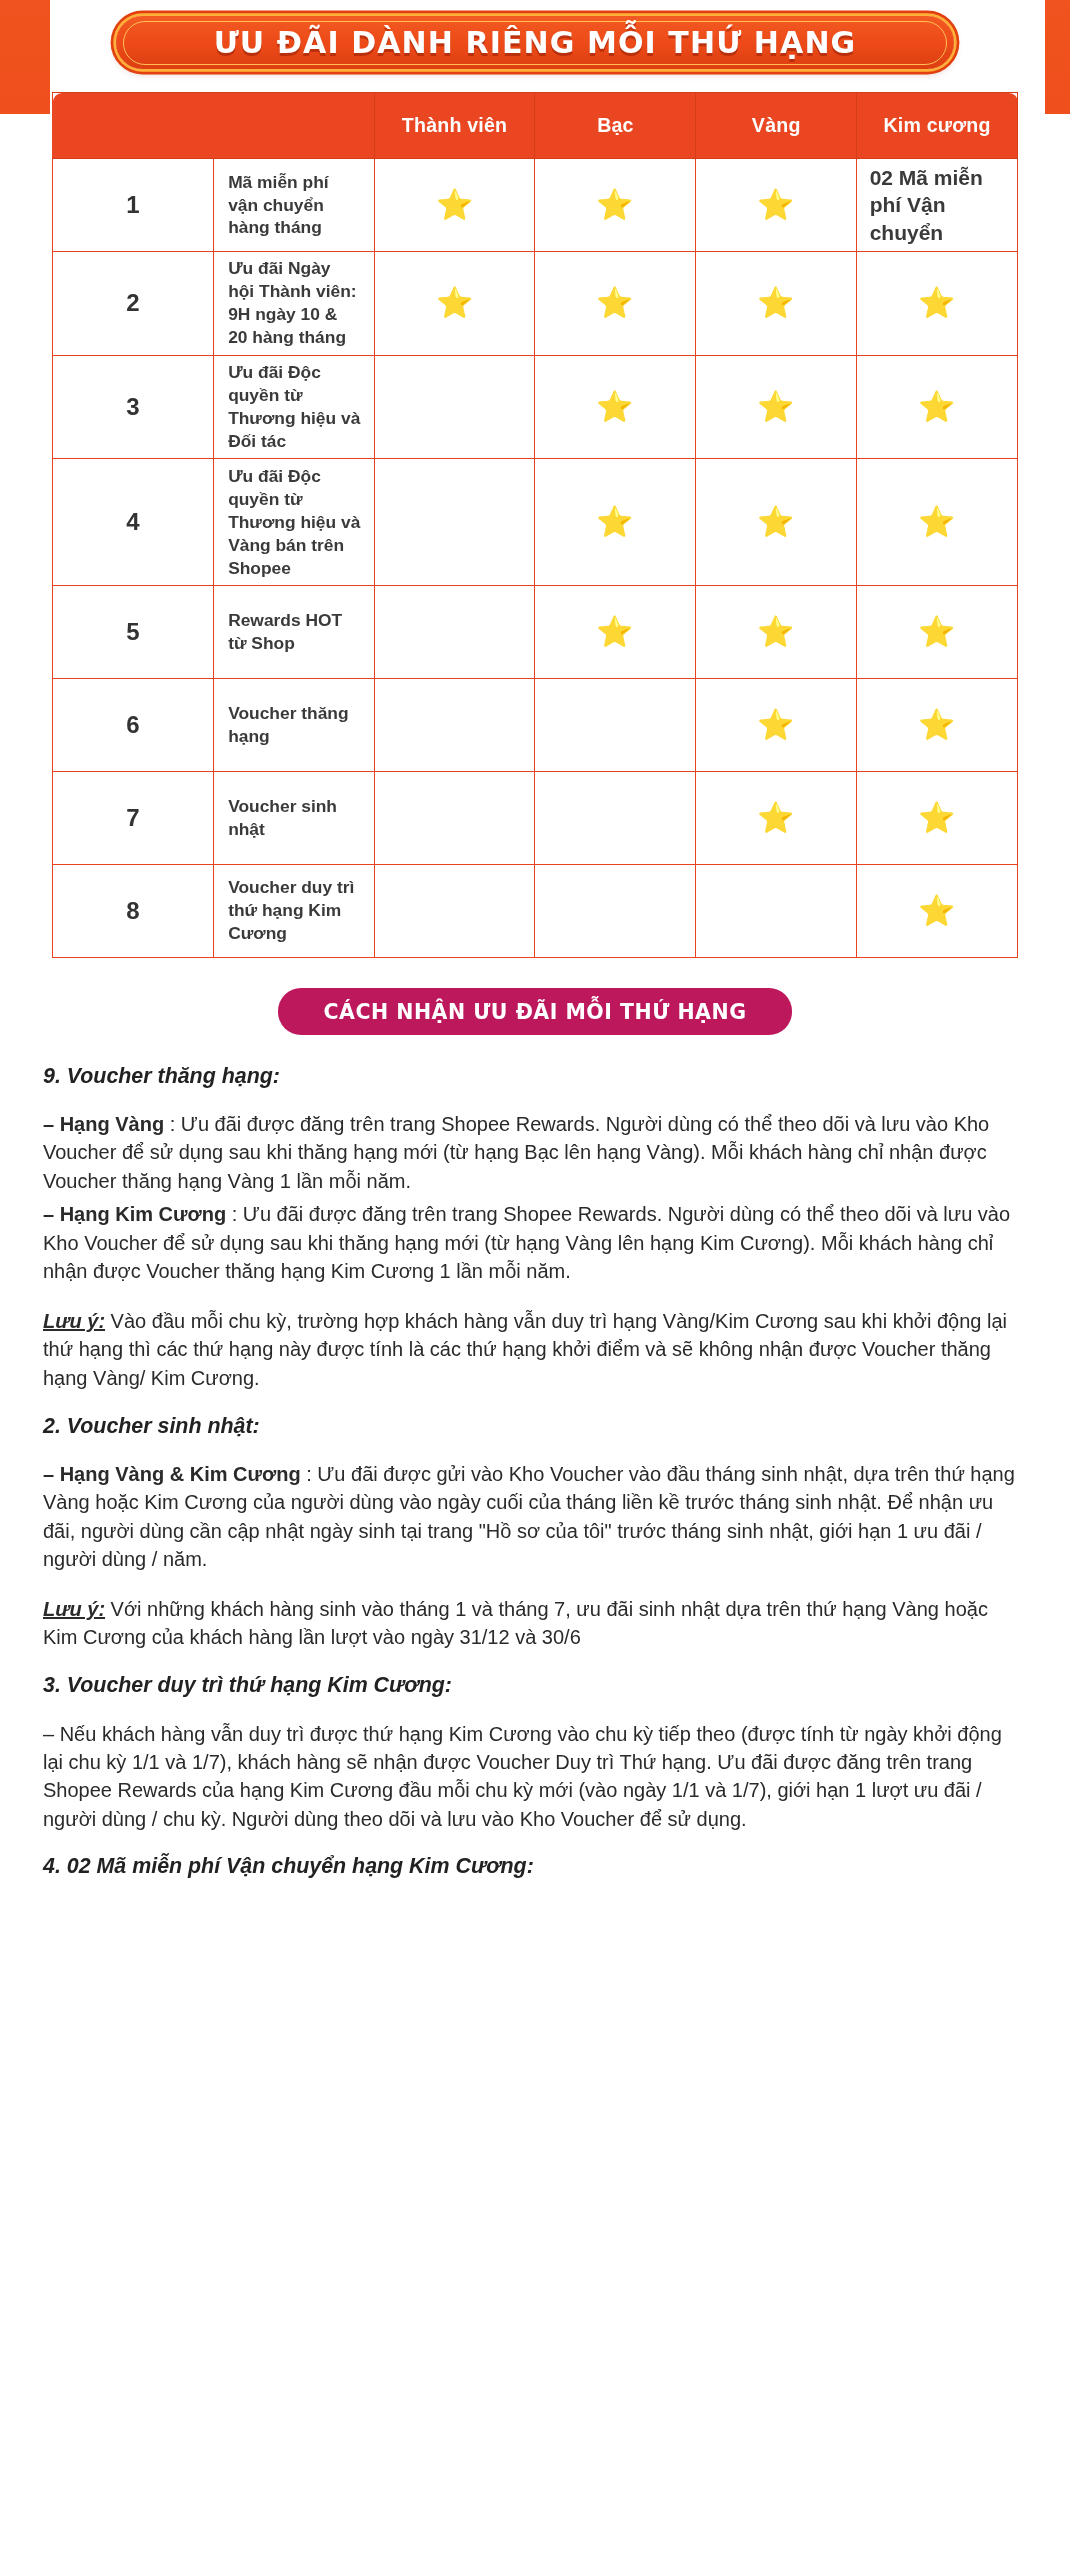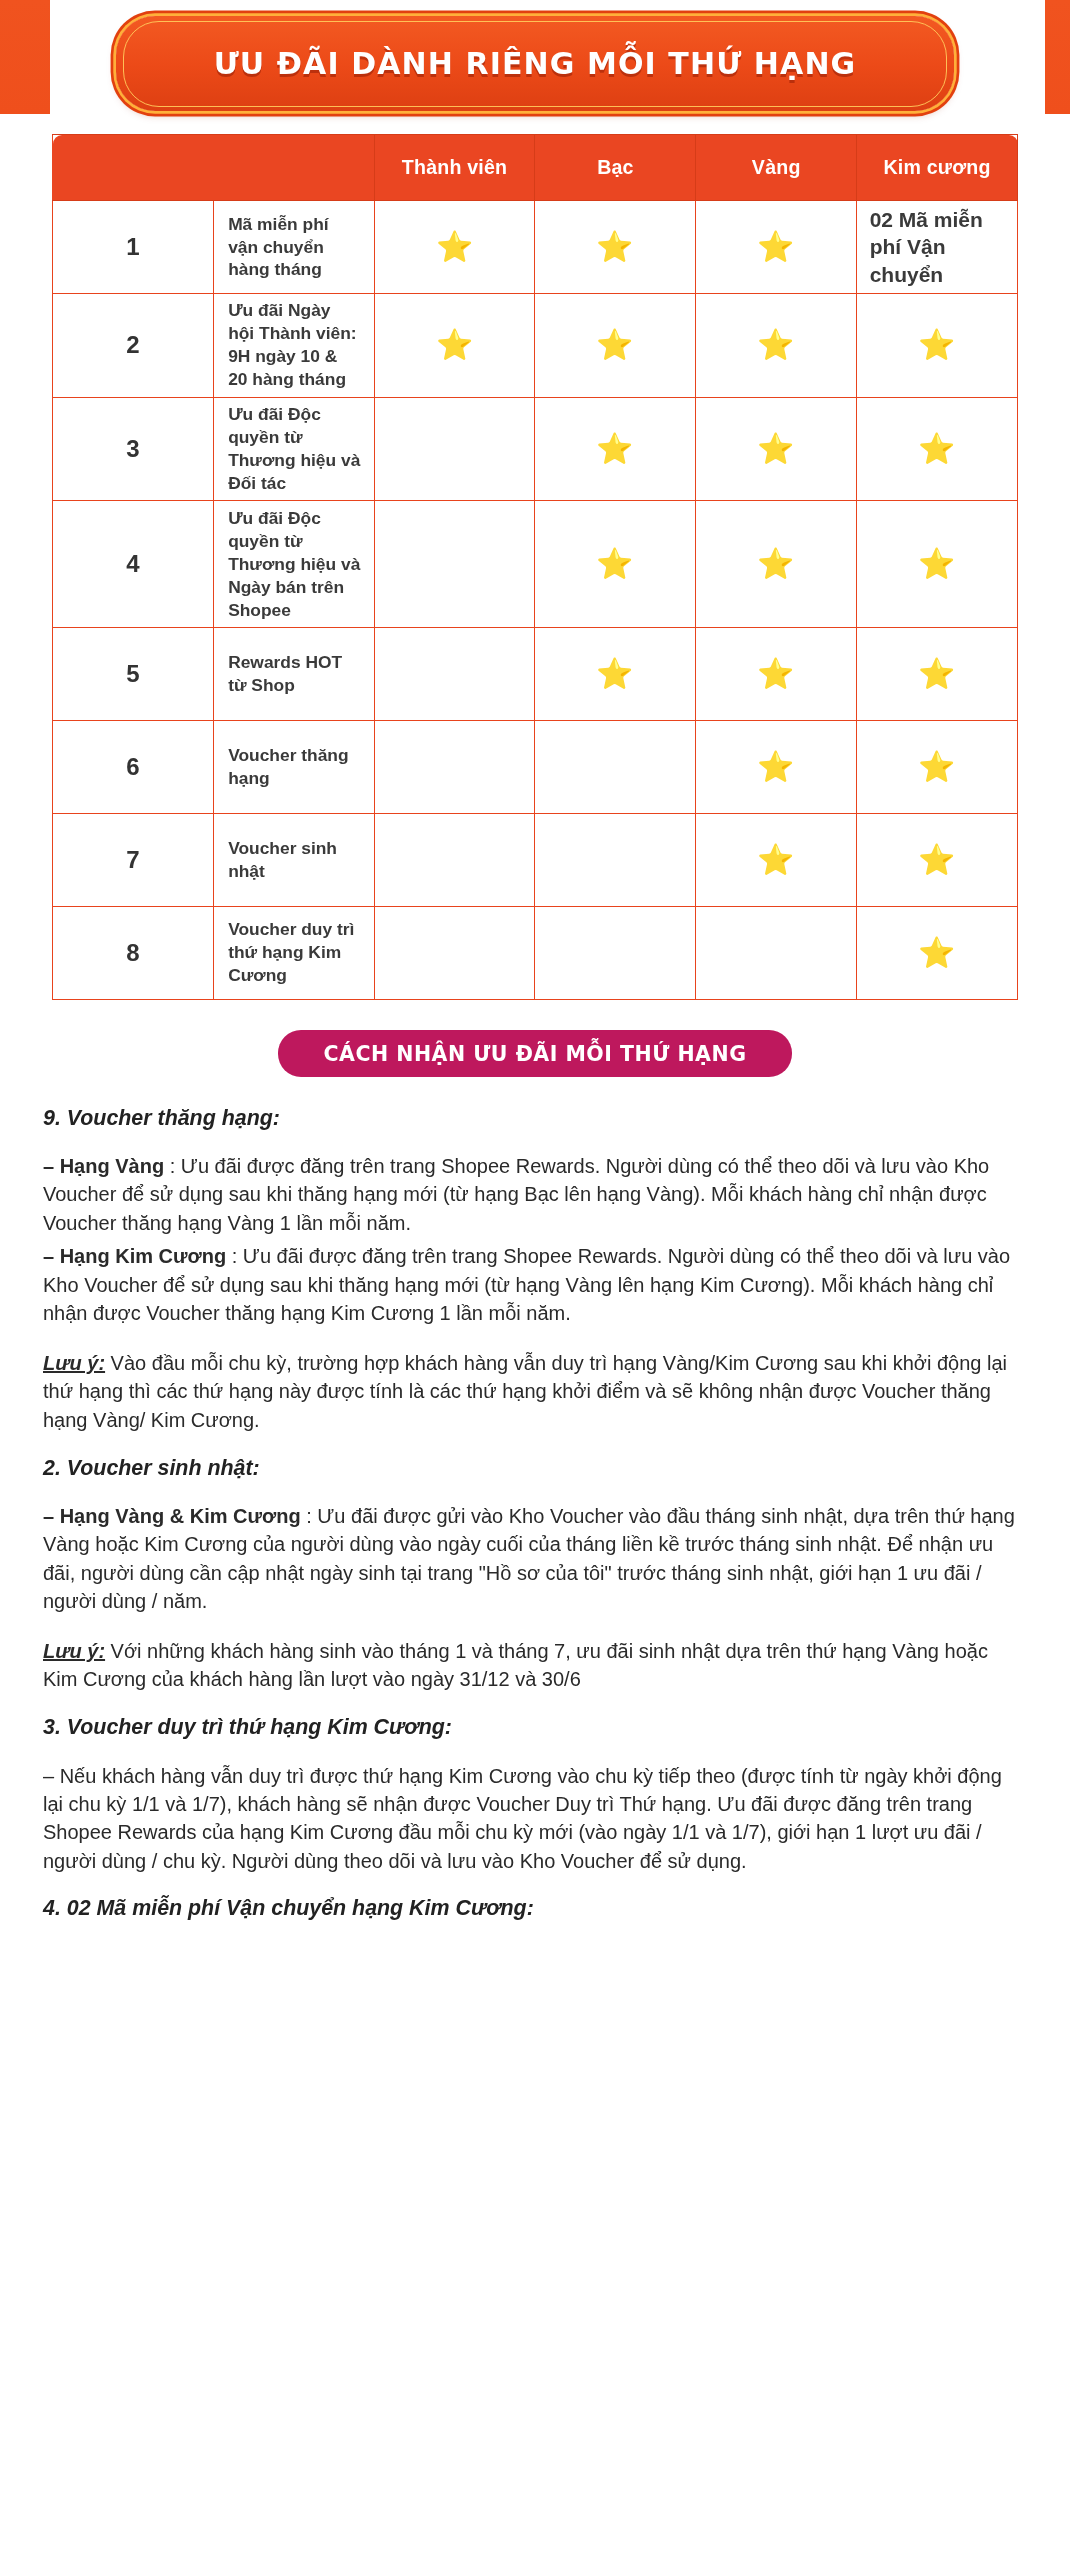--- a/index.html
+++ b/index.html
@@ -38,21 +38,21 @@
   #banner-wrap {
     position: relative;
     z-index: 2;
     padding: 16px 0 23px 0;
     display: flex;
     justify-content: center;
   }
   .banner-pill {
     position: relative;
     width: 838px;
-    height: 95px;
+    height: 53px;
     border-radius: 39px;
     background: linear-gradient(180deg,#f35a22 0%, #ec4a18 52%, #dd3f12 100%);
     box-shadow:
       0 0 0 2.7px #ffb03a,
       0 0 0 5.4px #e2400f,
       0 3.6px 9px rgba(150,40,5,.35);
     display: flex;
     align-items: center;
     justify-content: center;
   }
@@ -220,21 +220,21 @@
         <tr>
           <td class="num">3</td>
           <td class="desc">Ưu đãi Độc quyền từ Thương hiệu và Đối tác</td>
           <td class="mark"></td>
           <td class="mark"><span class="star">⭐</span></td>
           <td class="mark"><span class="star">⭐</span></td>
           <td class="mark"><span class="star">⭐</span></td>
         </tr>
         <tr>
           <td class="num">4</td>
-          <td class="desc">Ưu đãi Độc quyền từ Thương hiệu và Ngày bán trên Shopee</td>
+          <td class="desc">Ưu đãi Độc quyền từ Thương hiệu và Vàng bán trên Shopee</td>
           <td class="mark"></td>
           <td class="mark"><span class="star">⭐</span></td>
           <td class="mark"><span class="star">⭐</span></td>
           <td class="mark"><span class="star">⭐</span></td>
         </tr>
         <tr>
           <td class="num">5</td>
           <td class="desc">Rewards HOT từ Shop</td>
           <td class="mark"></td>
           <td class="mark"><span class="star">⭐</span></td>

